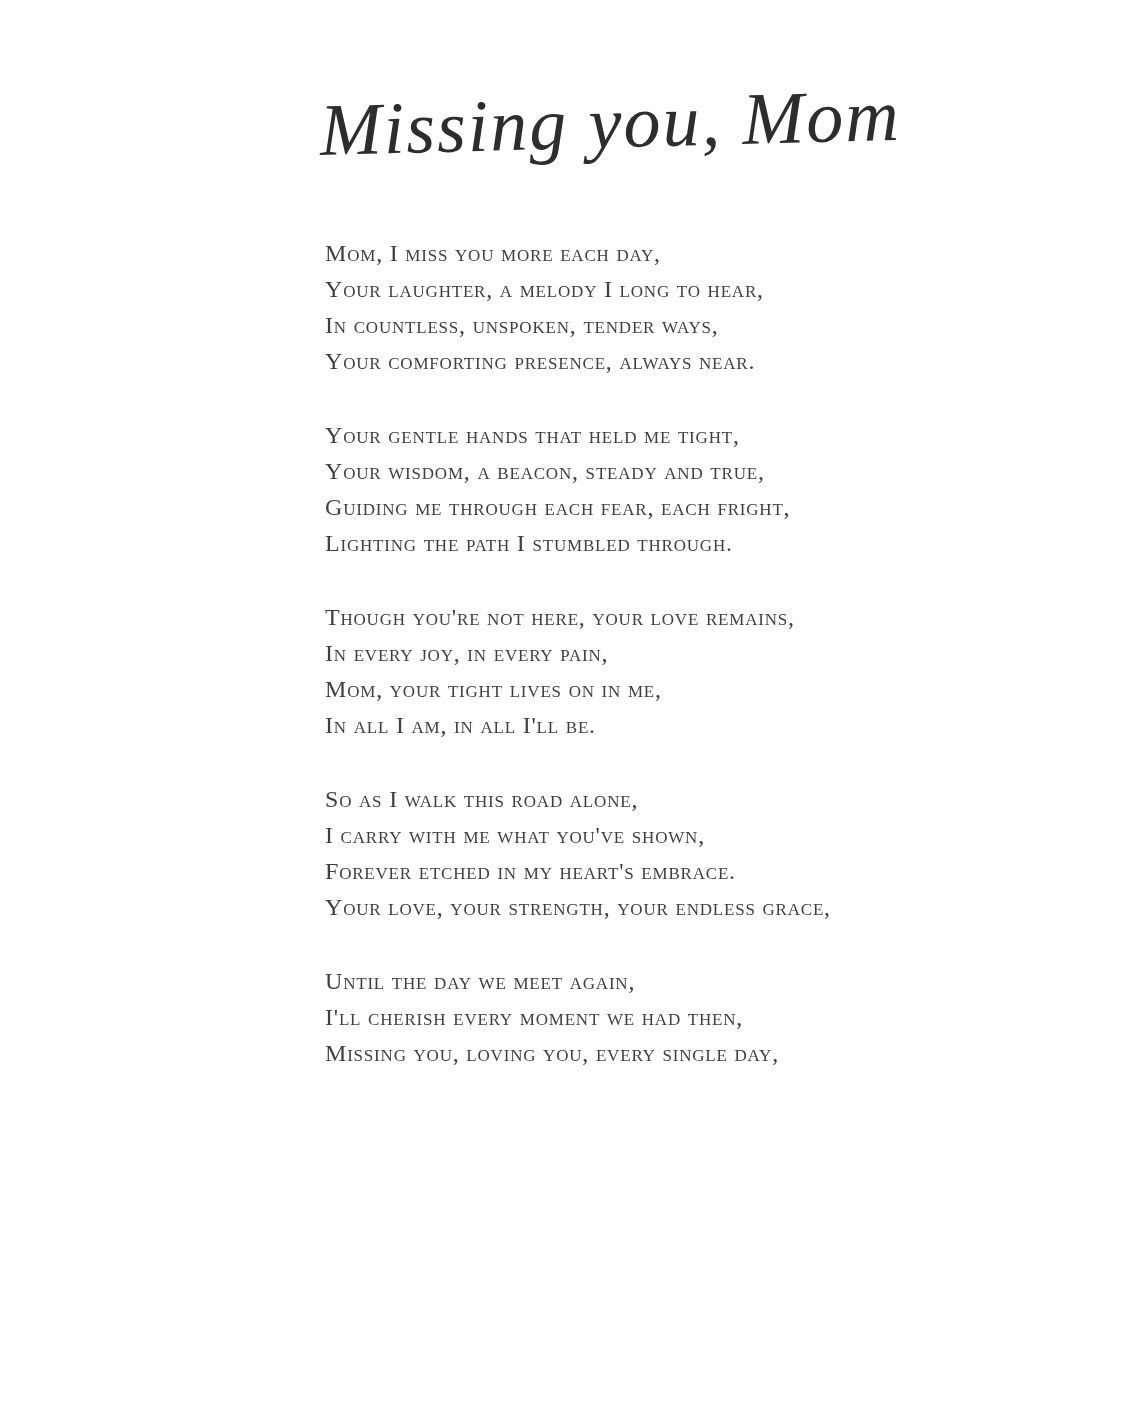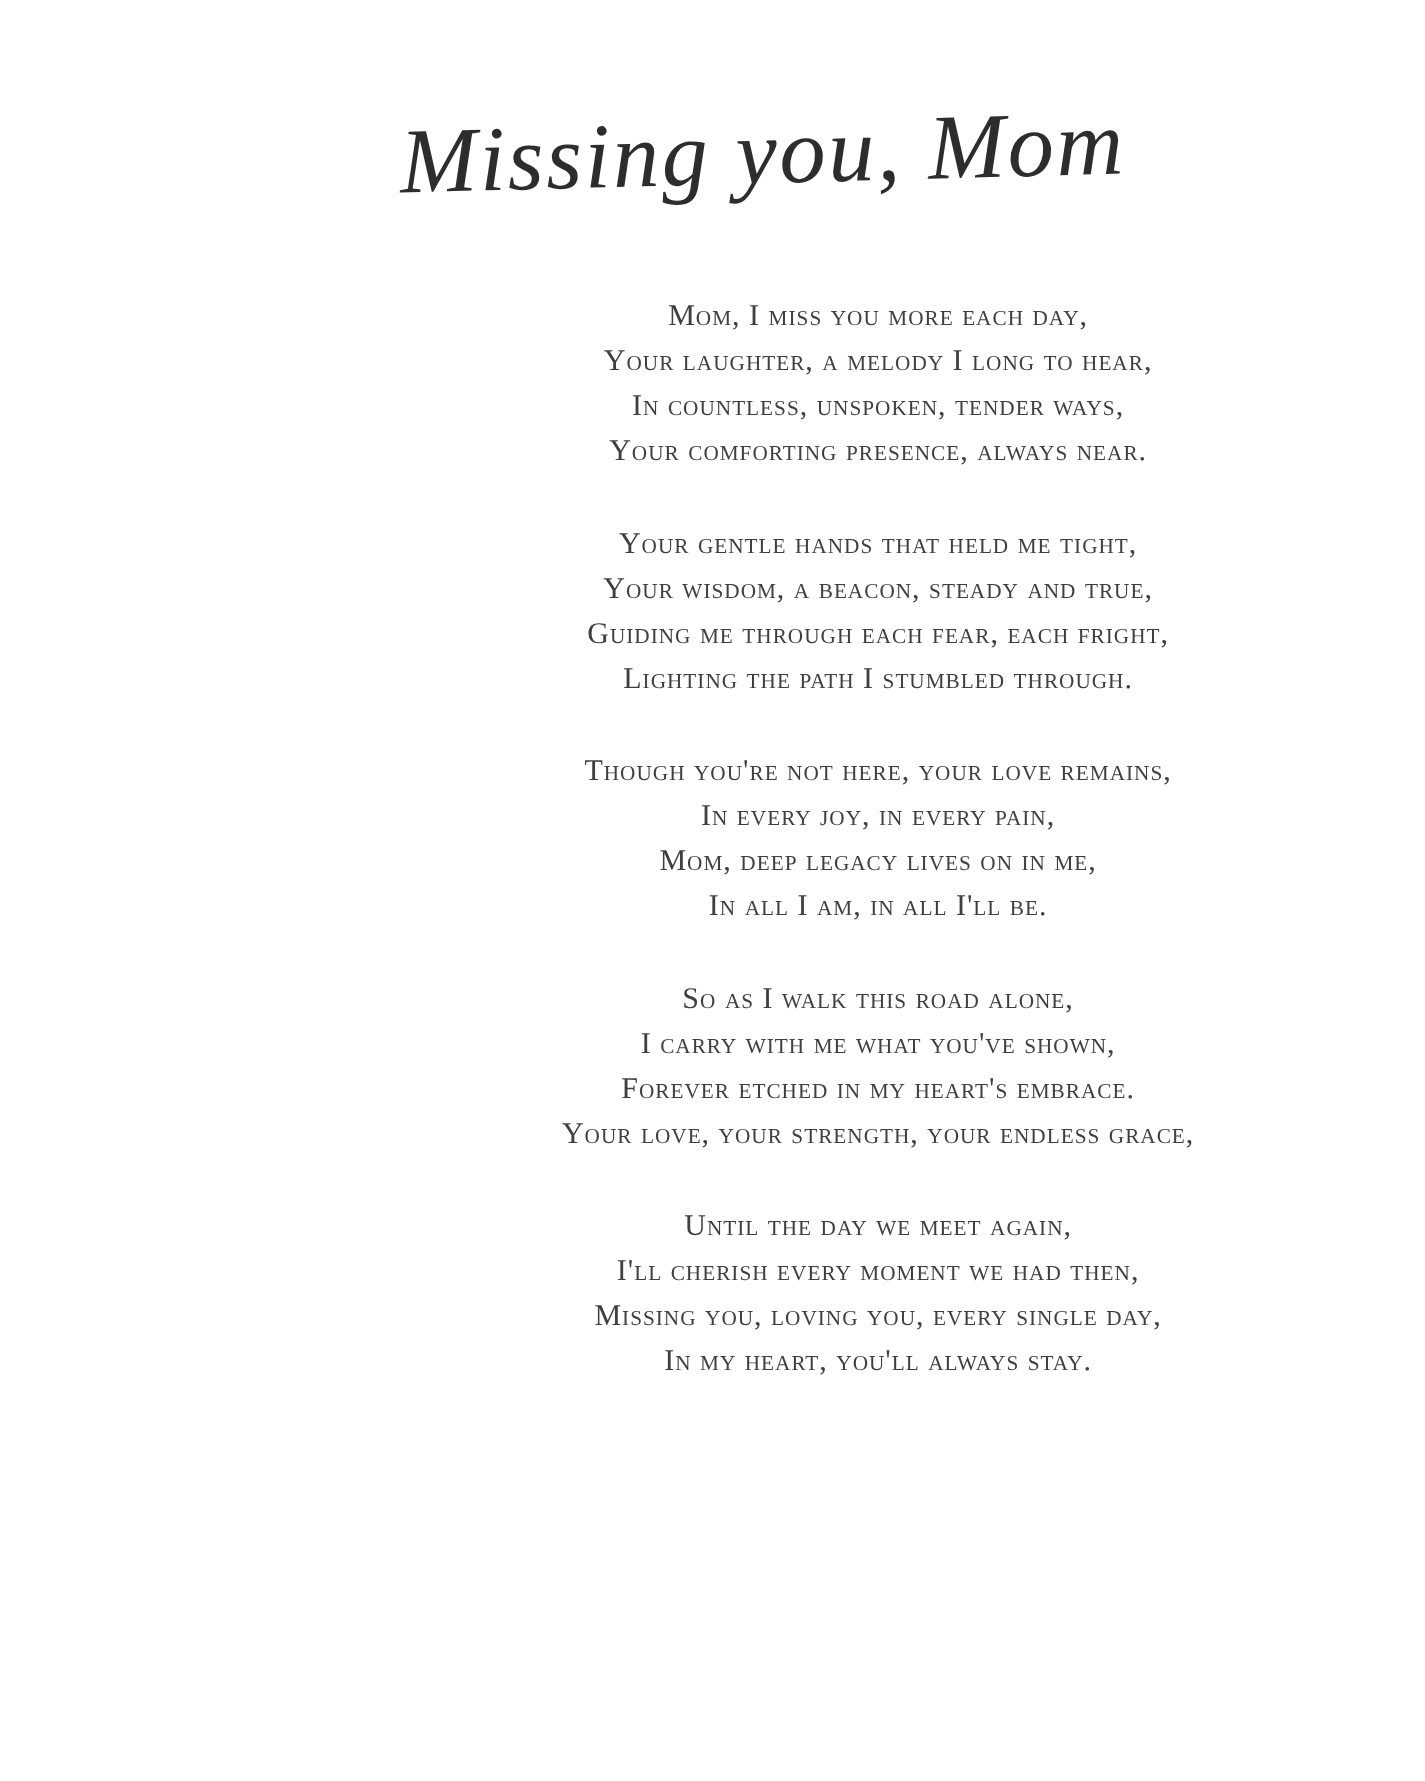--- a/index.html
+++ b/index.html
@@ -40,21 +40,20 @@
   .poem-line {
     margin: 0;
     font-family: "Liberation Serif", serif;
     font-variant: small-caps;
     font-weight: 400;
     font-size: 24px;
     line-height: 36px;
     letter-spacing: 0.8px;
     color: #3f3f3f;
     white-space: nowrap;
-    text-align: center;
   }
 </style>
 </head>
 <body>
 
 <div class="page">
   <div class="content">
 
     <h1 class="poem-title">Missing you, Mom</h1>
 
@@ -69,32 +68,31 @@
       <p class="poem-line">Your gentle hands that held me tight,</p>
       <p class="poem-line">Your wisdom, a beacon, steady and true,</p>
       <p class="poem-line">Guiding me through each fear, each fright,</p>
       <p class="poem-line">Lighting the path I stumbled through.</p>
     </div>
 
 
     <div class="stanza">
       <p class="poem-line">Though you're not here, your love remains,</p>
       <p class="poem-line">In every joy, in every pain,</p>
-      <p class="poem-line">Mom, deep legacy lives on in me,</p>
+      <p class="poem-line">Mom, your tight lives on in me,</p>
       <p class="poem-line">In all I am, in all I'll be.</p>
     </div>
 
     <div class="stanza">
       <p class="poem-line">So as I walk this road alone,</p>
       <p class="poem-line">I carry with me what you've shown,</p>
       <p class="poem-line">Forever etched in my heart's embrace.</p>
       <p class="poem-line">Your love, your strength, your endless grace,</p>
     </div>
 
     <div class="stanza">
       <p class="poem-line">Until the day we meet again,</p>
       <p class="poem-line">I'll cherish every moment we had then,</p>
       <p class="poem-line">Missing you, loving you, every single day,</p>
-      <p class="poem-line">In my heart, you'll always stay.</p>
     </div>
 
   </div>
 </div>
 
 </body></html>

